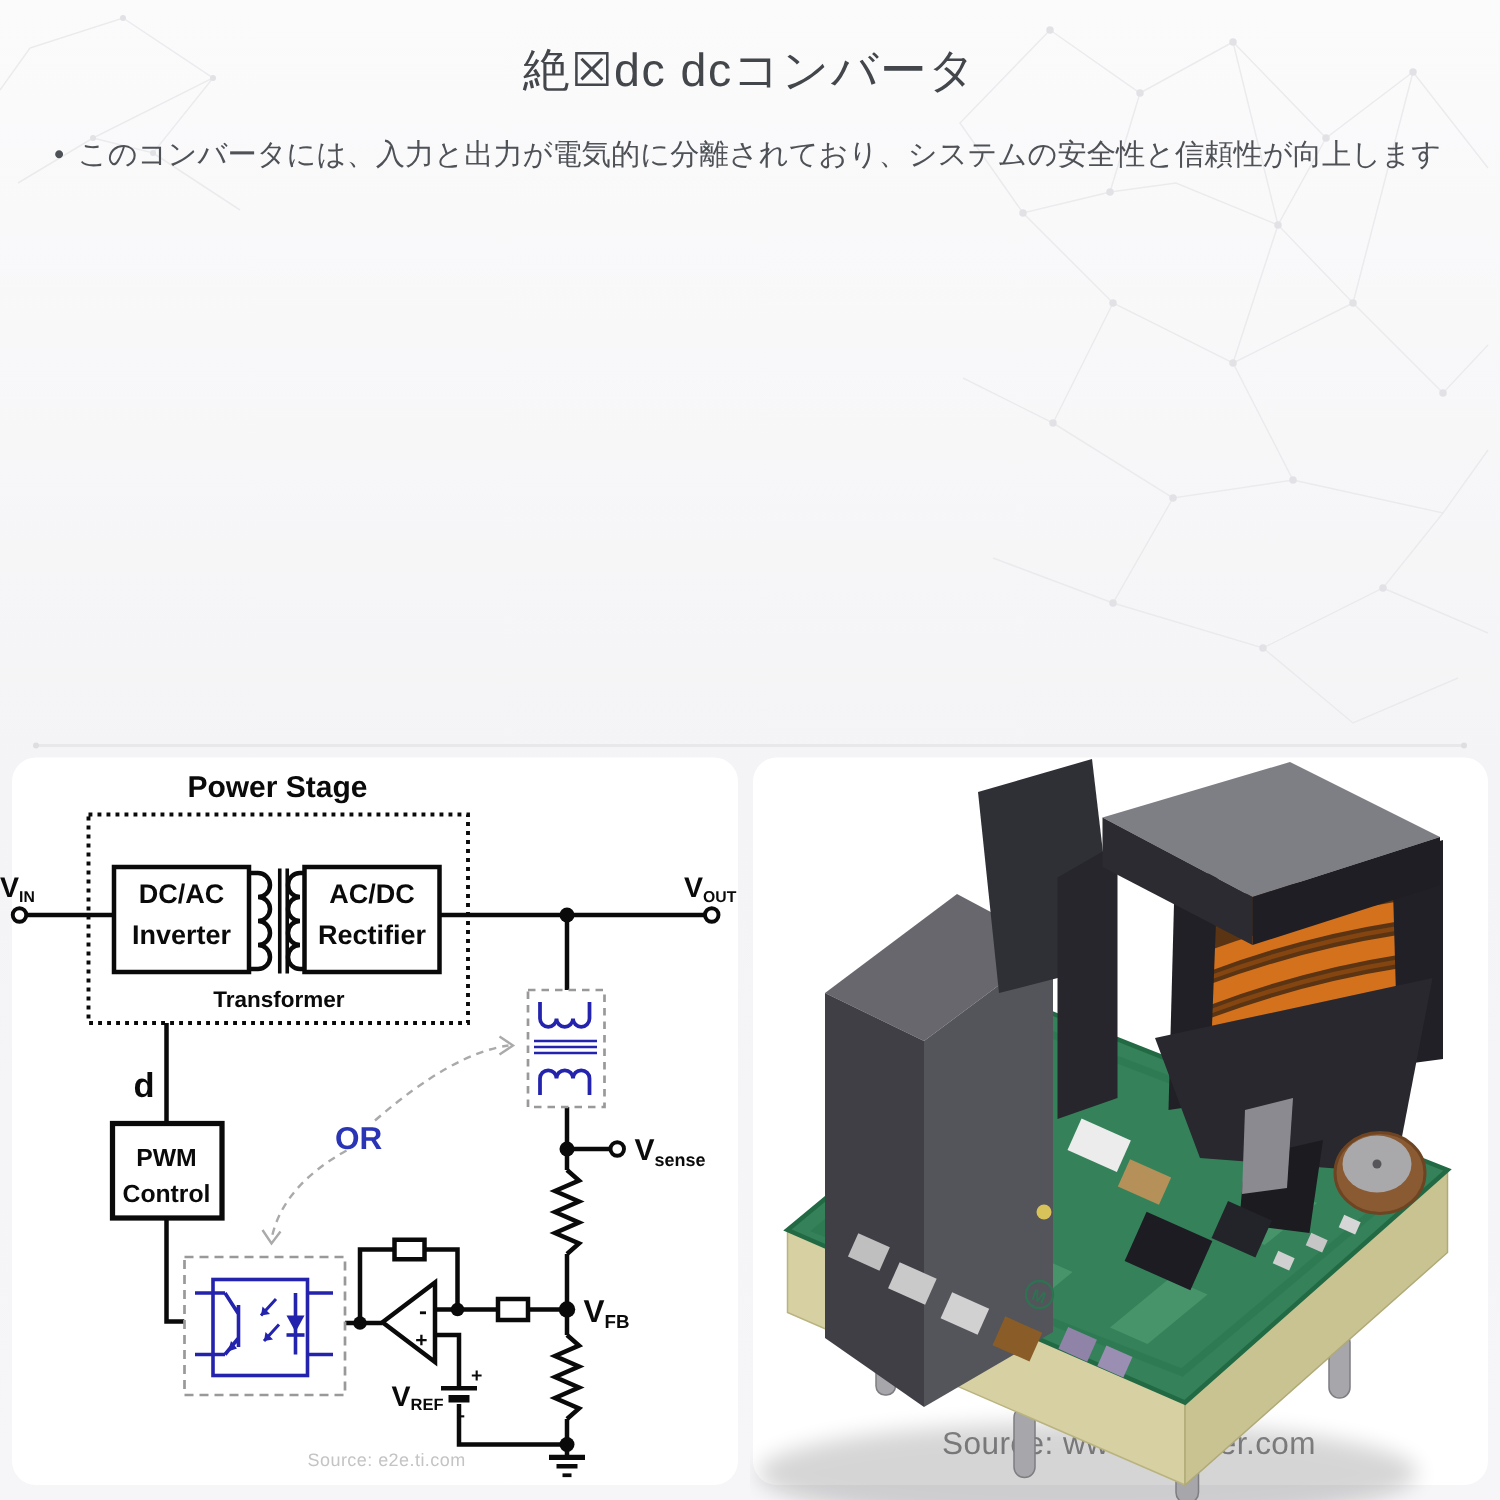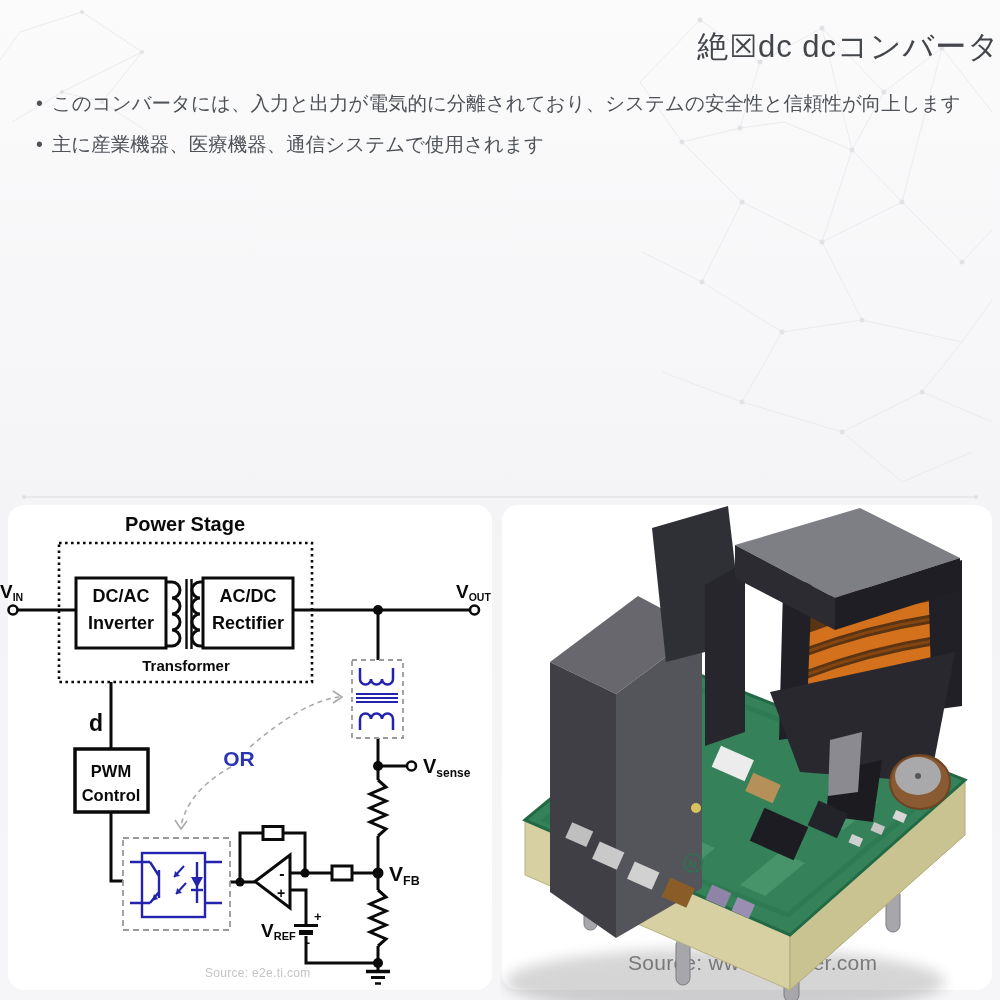--- a/index.html
+++ b/index.html
@@ -3,21 +3,21 @@
 <meta charset="utf-8">
 <style>
   html,body{margin:0;padding:0;}
   body{
     width:1000px;height:1000px;position:relative;overflow:hidden;
     font-family:"Liberation Sans","DejaVu Sans",sans-serif;
     background:linear-gradient(180deg,#fbfbfc 0%,#f4f4f6 52%,#f6f6f8 100%);
   }
   .plexus{position:absolute;inset:0;z-index:0;}
   .title{
-    position:absolute;top:26px;left:0;width:1000px;text-align:right;
+    position:absolute;top:26px;left:0;width:1000px;text-align:center;
     font-size:31px;font-weight:500;color:#43464b;letter-spacing:1px;z-index:2;
   }
   .bullets{
     position:absolute;top:90px;left:36px;margin:0;padding:0;list-style:none;z-index:2;
   }
   .bullets li{
     white-space:nowrap;font-size:19.5px;color:#4e5257;line-height:26px;margin:0;
   }
   .bullets li::before{content:"•";margin-right:9px;color:#4e5257;}
   .bullets li:nth-child(2){margin-top:15px;}
@@ -86,21 +86,20 @@
       <circle cx="142" cy="52" r="2"></circle>
       <circle cx="62" cy="92" r="2"></circle>
       <circle cx="102" cy="102" r="2"></circle>
   </g>
 </svg>
 
 <div class="title">絶☒dc dcコンバータ</div>
 
 <ul class="bullets">
   <li>このコンバータには、入力と出力が電気的に分離されており、システムの安全性と信頼性が向上します</li>
-  <li>主に産業機器、医療機器、通信システムで使用されます</li>
 </ul>
 
 <div class="divider"></div>
 
 <div class="card" id="card-left"></div>
 <div class="card" id="card-right"></div>
 
 <svg id="circuit-svg" width="500" height="500" viewBox="0 0 500 500">
 
   <rect x="59" y="43" width="253" height="139" fill="none" stroke="#0a0a0a" stroke-width="2.6" stroke-dasharray="2.6 3.4"></rect>

